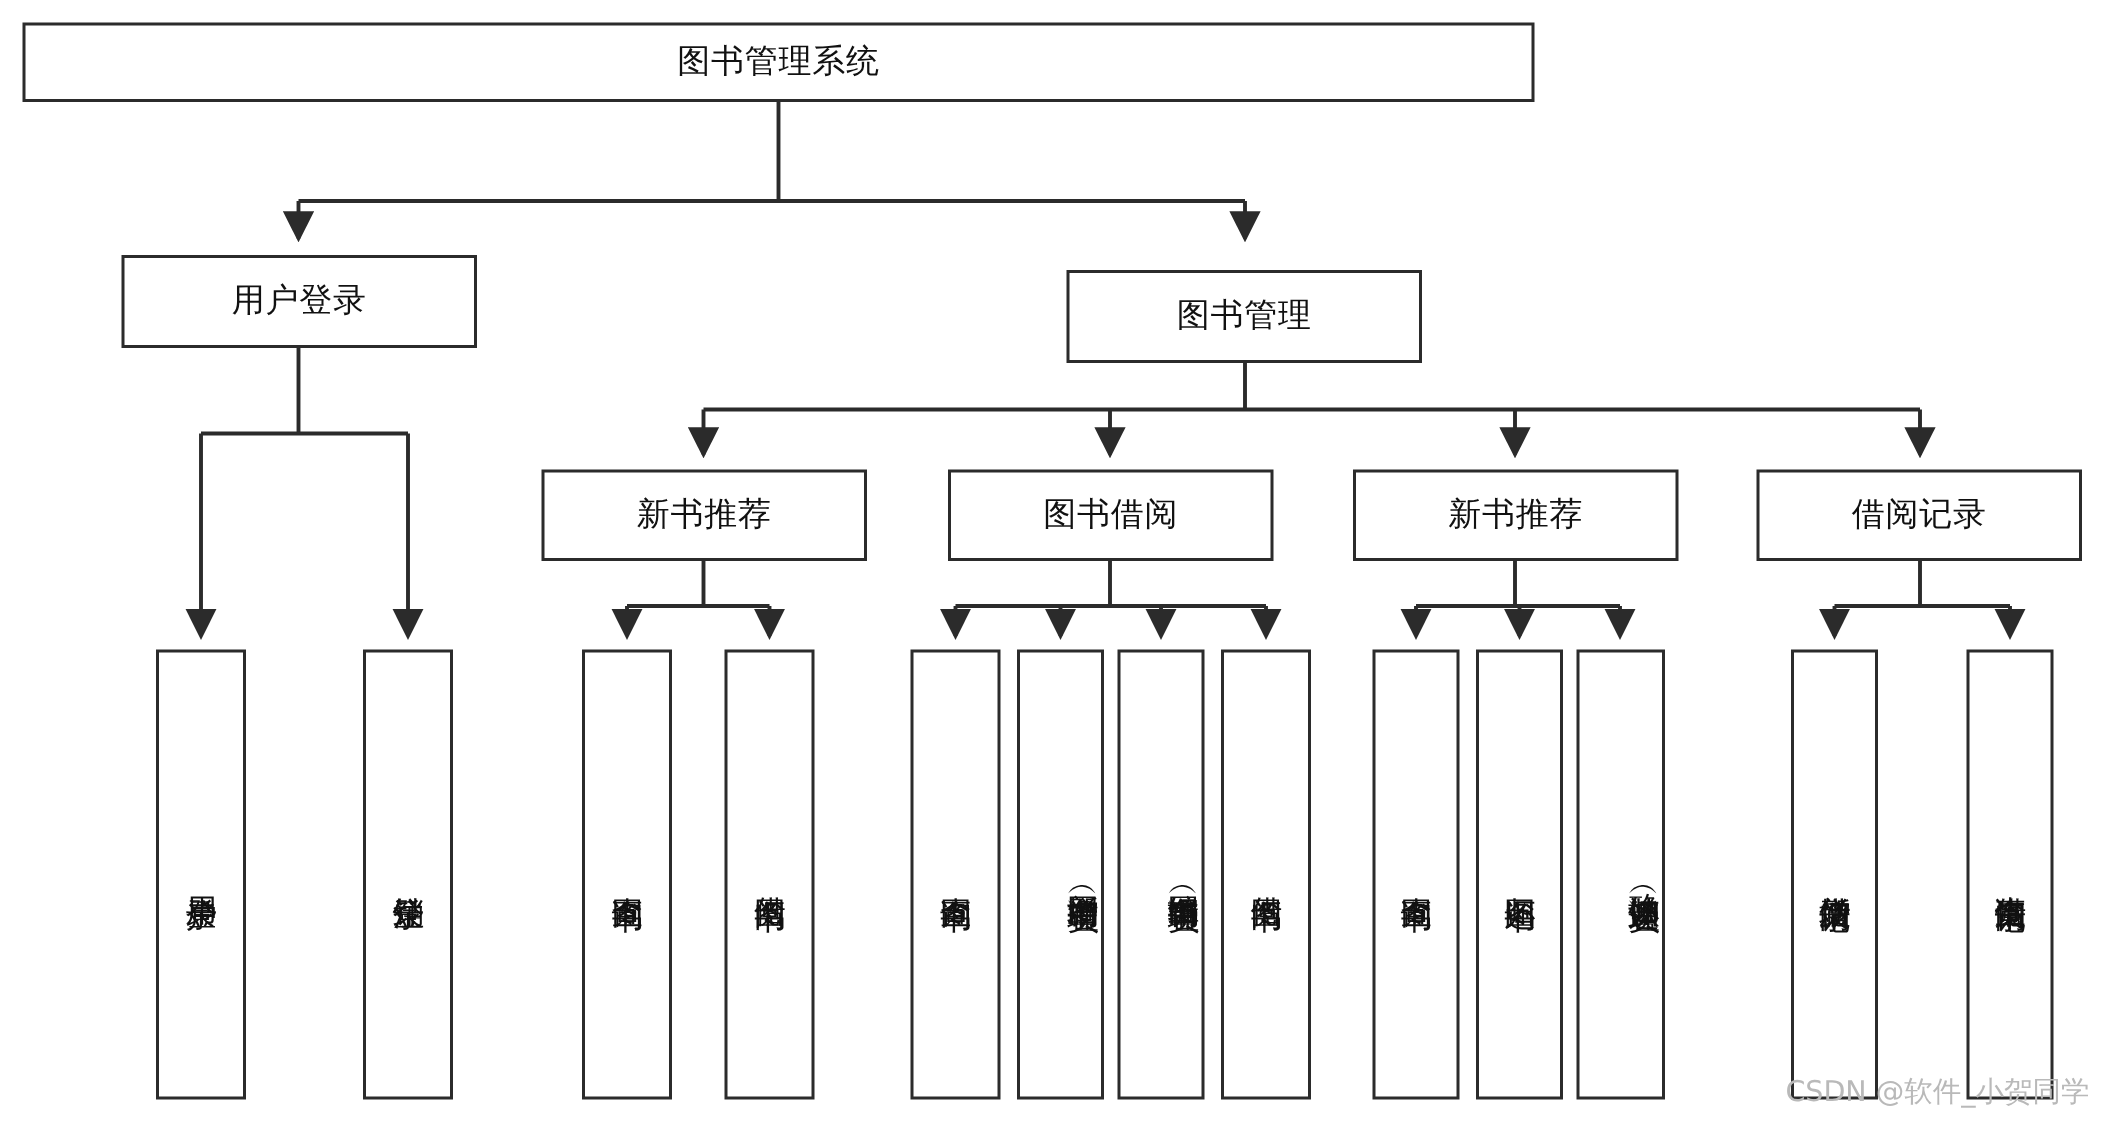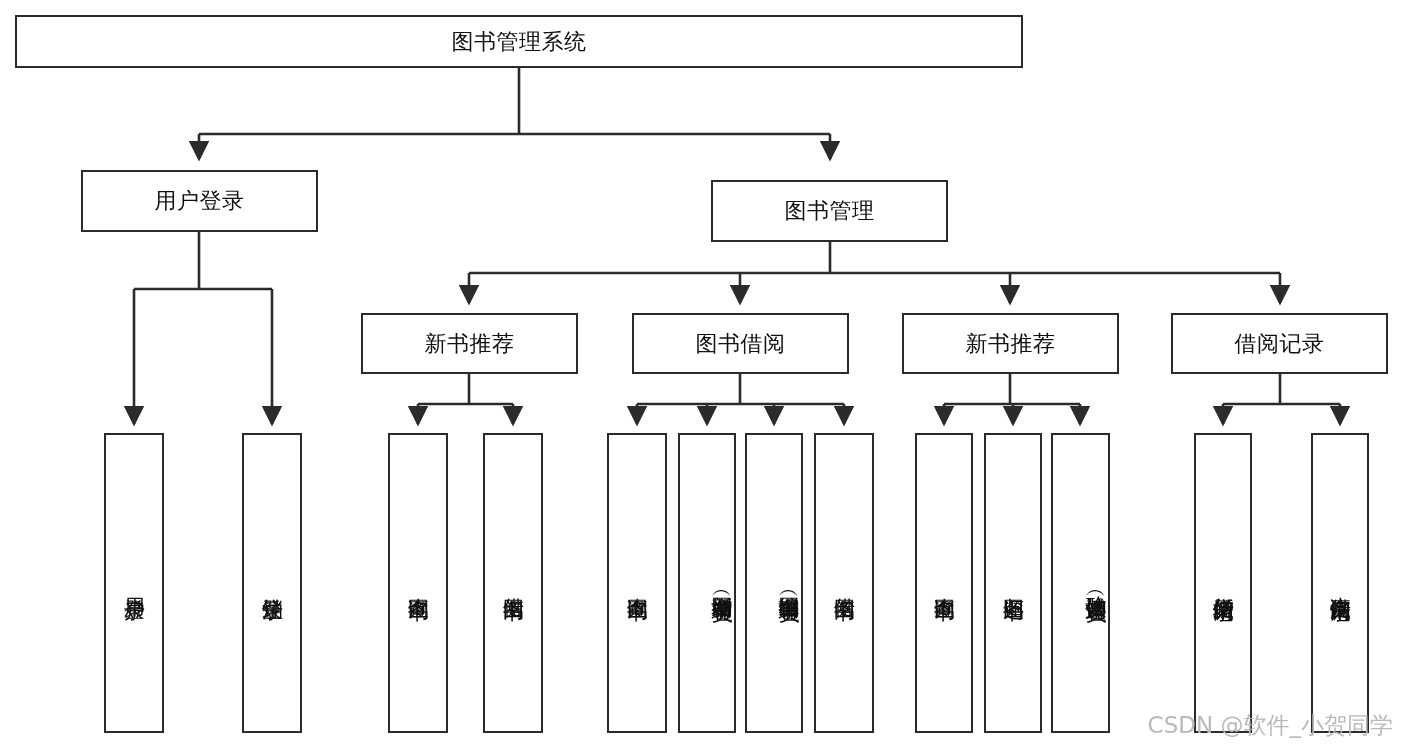--- a/index.html
+++ b/index.html
@@ -54,21 +54,21 @@
     left: 0;
     top: 0;
     width: 1405px;
     height: 747px;
     pointer-events: none;
   }
   .watermark {
     position: absolute;
     right: 12px;
     bottom: 6px;
-    font-size: 23px;
+    font-size: 19px;
     color: #b9b9b9;
     white-space: nowrap;
     font-family: "DejaVu Sans", "Liberation Sans", sans-serif;
   }
 </style>
 </head>
 <body>
 
 <div id="canvas">
 

